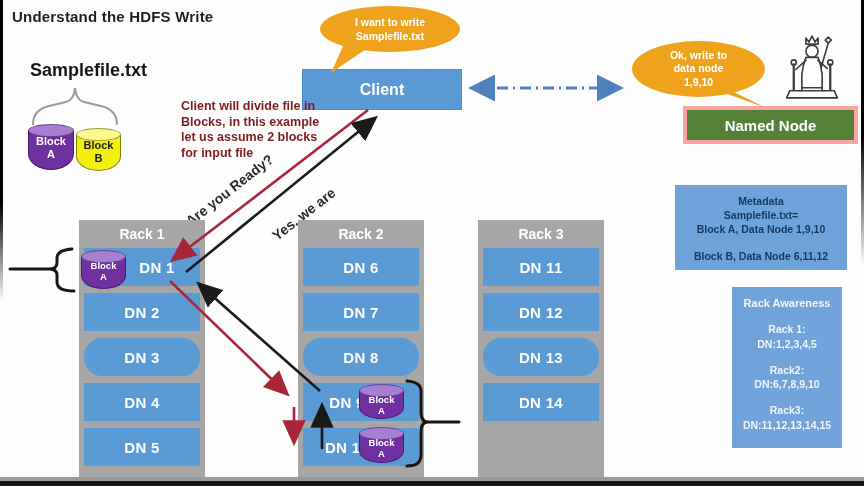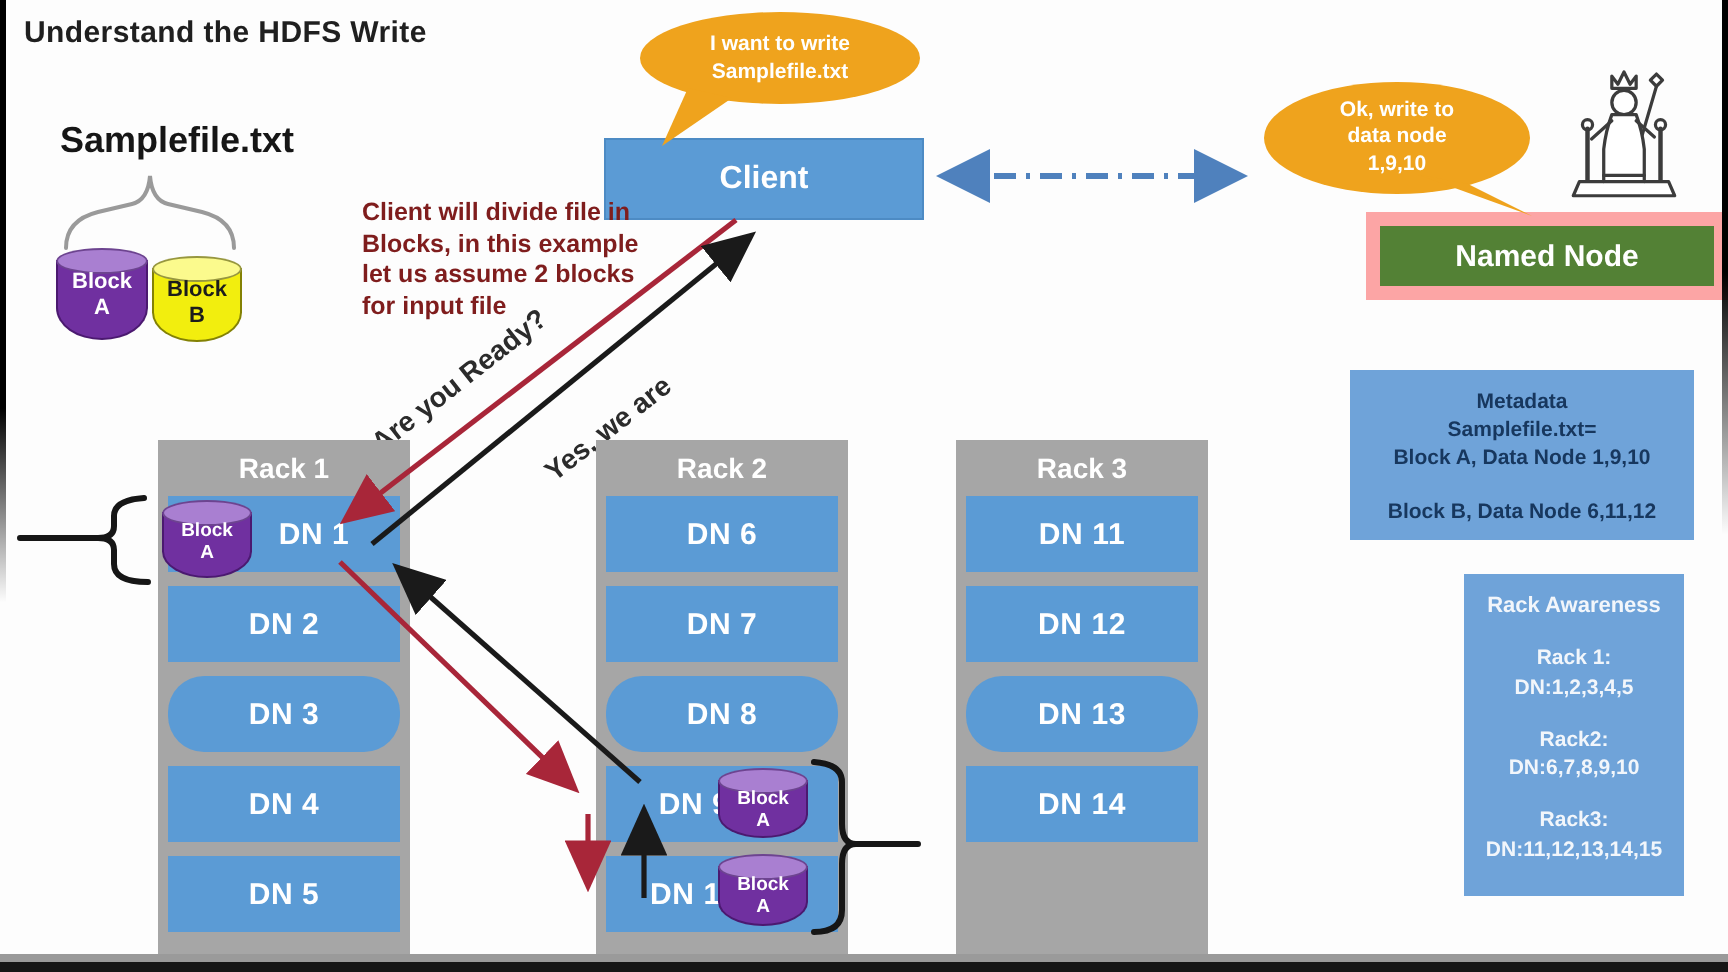--- a/index.html
+++ b/index.html
@@ -25,21 +25,21 @@
   .arrow-label { font-size:14px; font-weight:700; color:#2b2b2b; white-space:nowrap;
                  transform:rotate(-38deg); transform-origin:center; }
   .lbl-ready { left:176px; top:182px; }
   .lbl-yes   { left:266px; top:206px; }
 
   
   .client-box { left:302px; top:69px; width:158px; height:39px; background:#5b9bd5;
     border:1px solid #4d8bc4; display:flex; align-items:center; justify-content:center;
     color:#fff; font-size:16px; font-weight:700; }
   .named-node-box { left:683px; top:106px; width:167px; height:30px; background:#538135;
-    border:7px solid #fca5a5; display:flex; align-items:center; justify-content:center;
+    border:4px solid #fca5a5; display:flex; align-items:center; justify-content:center;
     color:#fff; font-size:15px; font-weight:700; }
 
   
   .bubble { background:#efa31d; border-radius:50%; color:#fff; text-align:center;
             font-weight:600; z-index:3; display:flex; flex-direction:column; justify-content:center; }
   .bubble-client { left:320px; top:6px; width:140px; height:46px; font-size:10.5px; line-height:1.35; }
   .bubble-nn     { left:632px; top:41px; width:133px; height:56px; font-size:10.5px; line-height:1.3; }
 
   
   .metadata-box { left:675px; top:185px; width:172px; height:85px; background:#6fa3d9;

